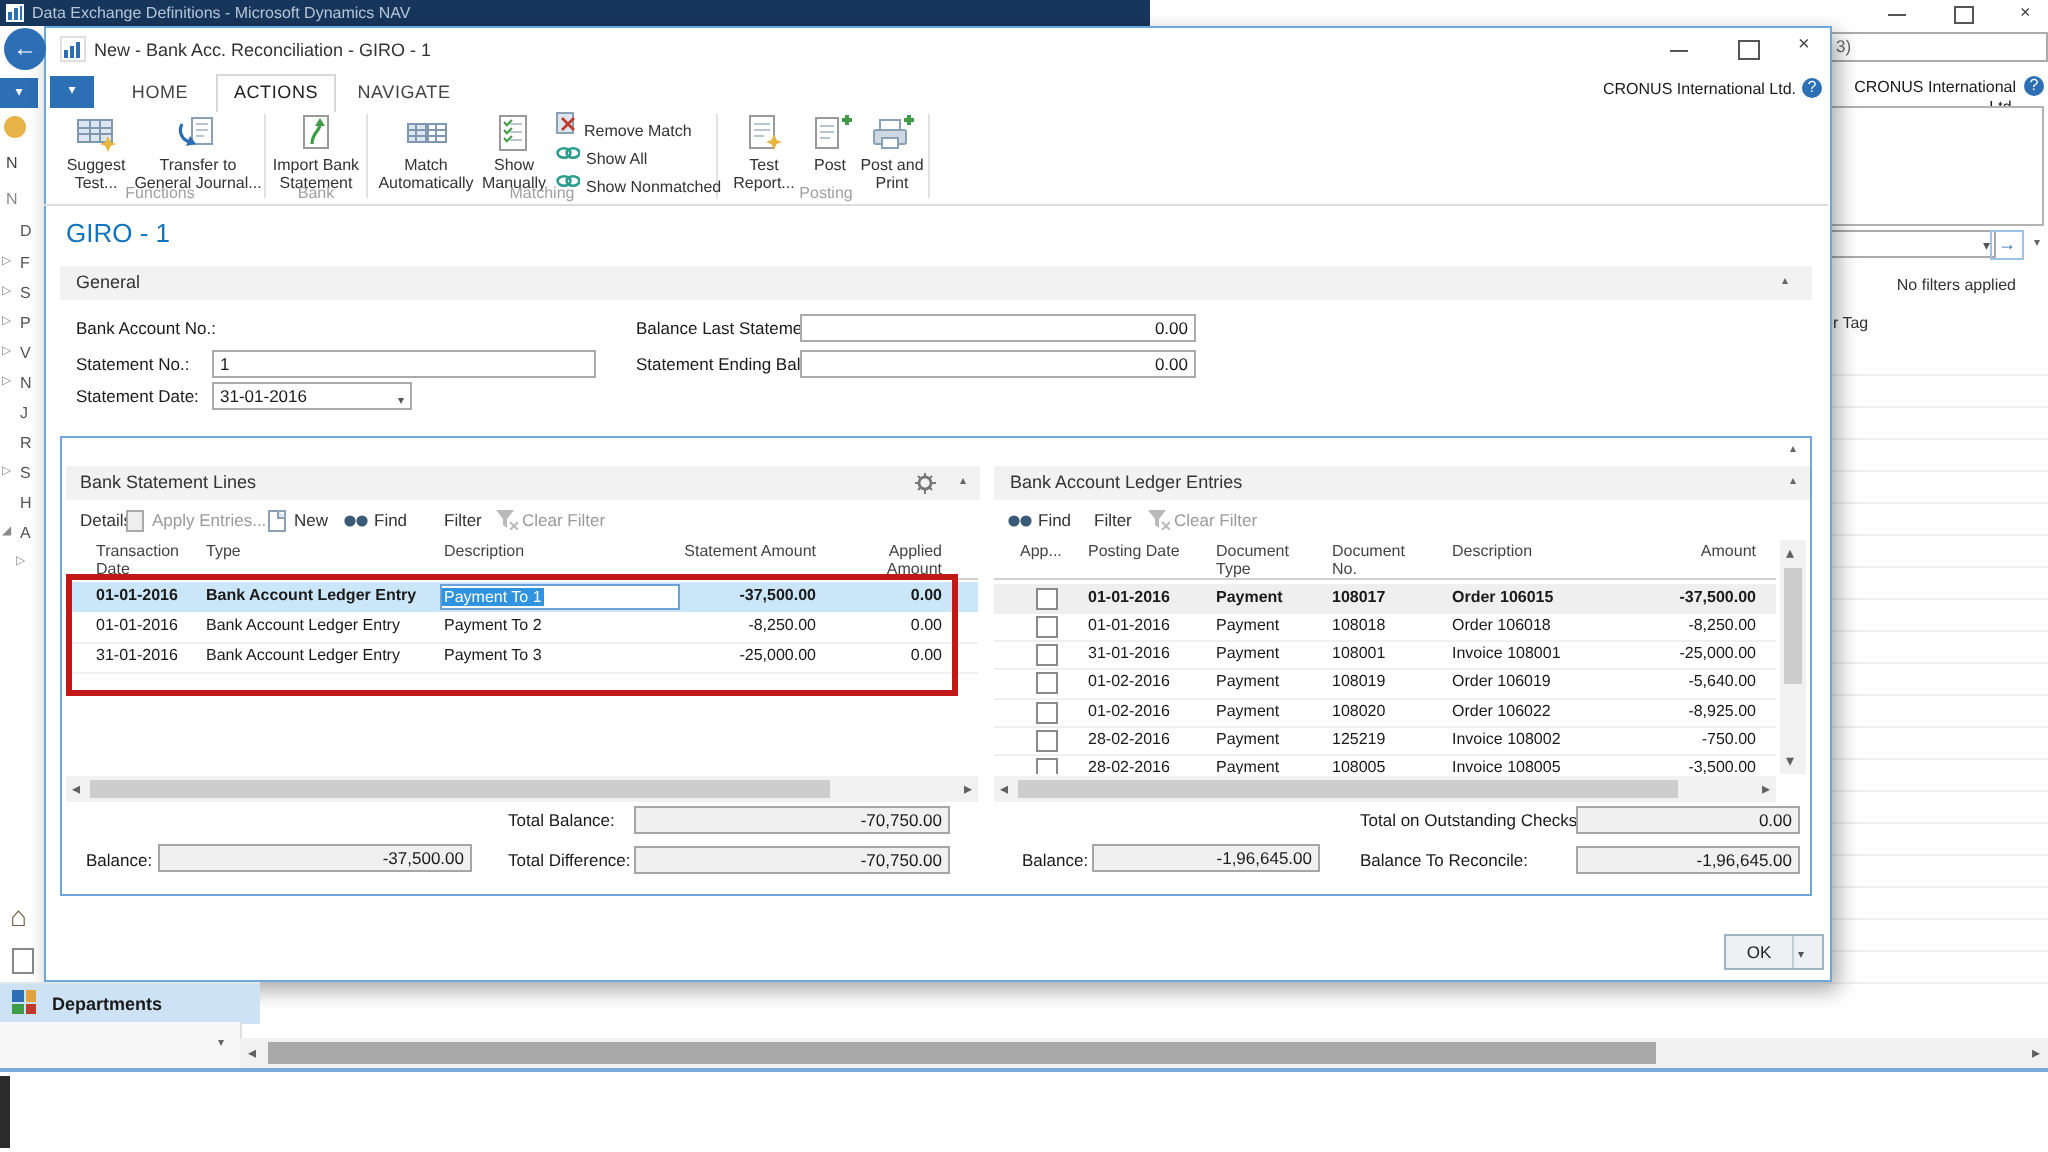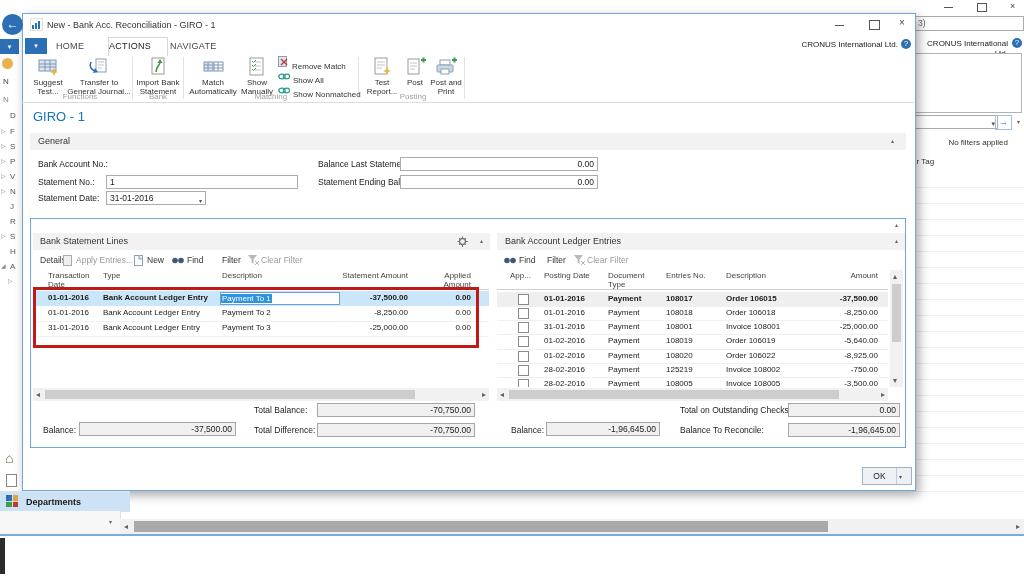--- a/index.html
+++ b/index.html
@@ -8,21 +8,21 @@
   .a{position:absolute}
   .r{text-align:right}
   .b{font-weight:bold}
   .f8{font-size:8px;line-height:10px}
   .f85{font-size:8.5px;line-height:11px}
   .f9{font-size:9px;line-height:12px}
   .gray{color:#9a9a9a}
   .navbar{background:#17365c;color:#b9c6d8}
   .dlg{border:1px solid #6da8dc;background:#fff;box-shadow:3px 4px 10px rgba(0,0,0,.35)}
   .bluebtn{background:#2d6fb5;color:#fff;text-align:center}
-  .tab{font-size:9px;line-height:17px;text-align:left;color:#444;letter-spacing:.3px}
+  .tab{font-size:9px;line-height:17px;text-align:center;color:#444;letter-spacing:.3px}
   .tab.active{background:#fff;border:1px solid #d8d8d8;border-bottom:none;color:#222}
   .gsep{background:#e3e3e3}
   .rblbl{font-size:8px;line-height:9px;text-align:center;color:#333}
   .grplbl{font-size:8px;color:#a0a0a0;text-align:center}
   .hdrbar{background:#f2f2f2}
   .box{border:1px solid #ababab;background:#fff;font-size:8.5px;line-height:12px;padding:0 3px;overflow:hidden;white-space:nowrap}
   .tbox{border:1px solid #a6a6a6;background:#f0f0f0;font-size:8.5px;line-height:12px;padding:0 3px;text-align:right;white-space:nowrap}
   .chev{color:#666;font-size:6px;line-height:6px}
   .arr{color:#606060;font-size:8px;line-height:9px}
   .sb{background:#f1f1f1}
@@ -39,20 +39,28 @@
   .ctrl-min{width:9px;height:1px;background:#555}
   .treetri{position:absolute;font-size:6px;color:#8a8a8a;line-height:7px}
   .treelet{position:absolute;font-size:8px;color:#555;line-height:9px}
   svg{display:block}
 </style>
 </head>
 <body>
 
 <div class="screen">
 
+  <div class="a navbar" style="left:0;top:0;width:575px;height:13px">
+    <span class="a" style="left:3px;top:2px;width:9px;height:9px;background:#fff">
+      <span class="a" style="left:1px;bottom:1px;width:2px;height:4px;background:#2d6fb5"></span>
+      <span class="a" style="left:4px;bottom:1px;width:2px;height:6px;background:#2d6fb5"></span>
+      <span class="a" style="left:7px;bottom:1px;width:1px;height:7px;background:#2d6fb5"></span>
+    </span>
+    <span class="a" style="left:16px;top:2px;font-size:8px">Data Exchange Definitions - Microsoft Dynamics NAV</span>
+  </div>
 
   <div class="a ctrl-min" style="left:944px;top:7px"></div>
   <div class="a ctrl-max" style="left:977px;top:3px"></div>
   <div class="a" style="left:1010px;top:1px;font-size:9px;color:#444">×</div>
 
   <div class="a bluebtn" style="left:0;top:39px;width:19px;height:15px;font-size:7px;line-height:15px"><span>▾</span></div>
   <div class="a" style="left:2px;top:58px;width:11px;height:11px;border-radius:50%;background:#e8b44a"></div>
   <div class="a" style="left:3px;top:77px;font-size:8px;color:#444">N</div>
   <div class="a" style="left:3px;top:95px;font-size:8px;color:#888">N</div>
 
@@ -329,21 +337,21 @@
   <svg class="a" style="left:574px;top:255px" width="11" height="10">
       <polygon points="0,0 9,0 5.5,4.5 5.5,9 3.5,7.5 3.5,4.5" fill="#b9b9b9"></polygon>
       <path d="M7 6l4 4M11 6l-4 4" stroke="#b9b9b9"></path>
     </svg>
   <div class="a f85 gray" style="left:587px;top:255px">Clear Filter</div>
 
   <div class="a" style="left:497px;top:270px;width:391px;height:19px;border-bottom:1px solid #d0d0d0">
     <span class="colhdr" style="left:13px;top:1px">App...</span>
     <span class="colhdr" style="left:47px;top:1px">Posting Date</span>
     <span class="colhdr" style="left:111px;top:1px;width:42px">Document Type</span>
-    <span class="colhdr" style="left:169px;top:1px;width:42px">Entries No.</span>
+    <span class="colhdr" style="left:169px;top:1px;width:42px">Document No.</span>
     <span class="colhdr" style="left:229px;top:1px">Description</span>
     <span class="colhdr r" style="left:321px;top:1px;width:60px">Amount</span>
   </div>
 
   <div class="a row-sel-gray b rowline" style="left:497px;top:292px;width:391px;height:14px">
     <span class="ckb" style="left:21px;top:2px"></span>
     <span class="cell" style="left:47px">01-01-2016</span>
     <span class="cell" style="left:111px">Payment</span>
     <span class="cell" style="left:169px">108017</span>
     <span class="cell" style="left:229px">Order 106015</span>

